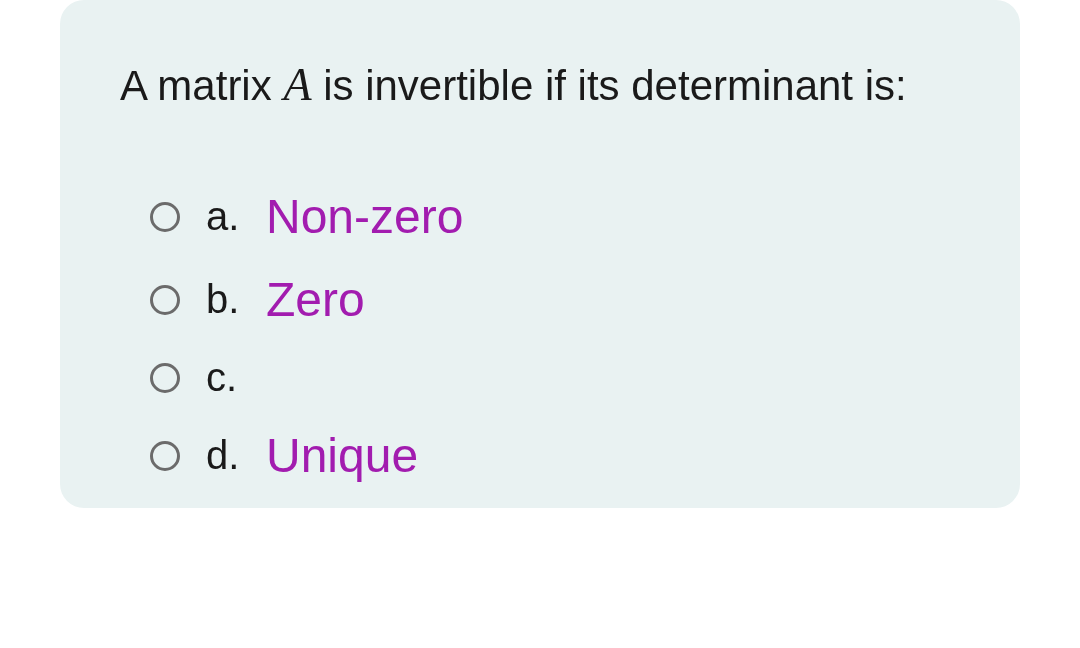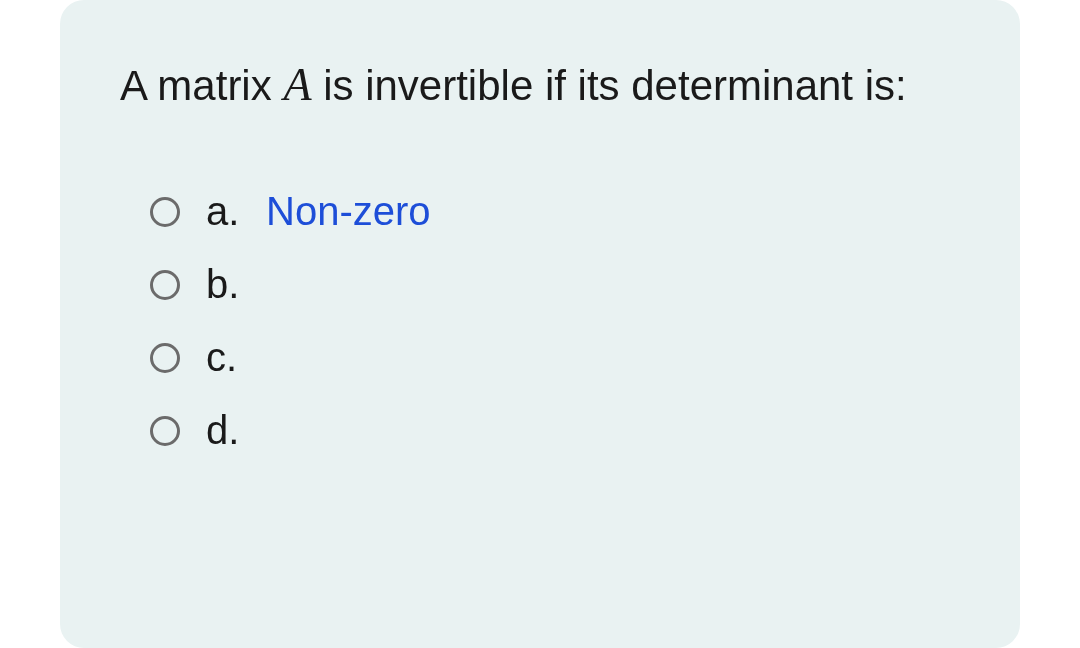--- a/index.html
+++ b/index.html
@@ -12,21 +12,21 @@
       background: #ffffff;
       width: 1080px;
       height: 648px;
       padding: 0;
     }
     .question-card {
       background: #e9f2f2;
       border-radius: 24px;
       margin: 0 60px;
       padding: 50px 60px 40px 60px;
-      height: 648px;
+      height: 508px;
     }
     .question-text {
       font-size: 42px;
       line-height: 1.5;
       color: #1a1a1a;
       margin-bottom: 70px;
     }
     .question-text .math-var {
       font-family: "Times New Roman", Times, serif;
       font-style: italic;
@@ -49,44 +49,46 @@
       flex-shrink: 0;
       margin-right: 26px;
     }
     .option-letter {
       font-size: 40px;
       color: #1a1a1a;
       width: 60px;
       flex-shrink: 0;
     }
     .option-text {
-      font-size: 40px;
-      color: #1d4ed8;
+      font-size: 48px;
+      color: #a21caf;
     }
   </style>
 </head>
 <body>
 
 <div class="question-card">
   <div class="question-text">
     <span>A matrix </span><span class="math-var">A</span><span> is invertible if its determinant is:</span>
   </div>
 
   <div class="options">
     <div class="option-row">
       <div class="radio-circle"></div>
       <span class="option-letter">a.</span>
       <span class="option-text">Non-zero</span>
     </div>
     <div class="option-row">
       <div class="radio-circle"></div>
       <span class="option-letter">b.</span>
+      <span class="option-text">Zero</span>
     </div>
     <div class="option-row">
       <div class="radio-circle"></div>
       <span class="option-letter">c.</span>
     </div>
     <div class="option-row">
       <div class="radio-circle"></div>
       <span class="option-letter">d.</span>
+      <span class="option-text">Unique</span>
     </div>
   </div>
 </div>
 
 </body></html>

